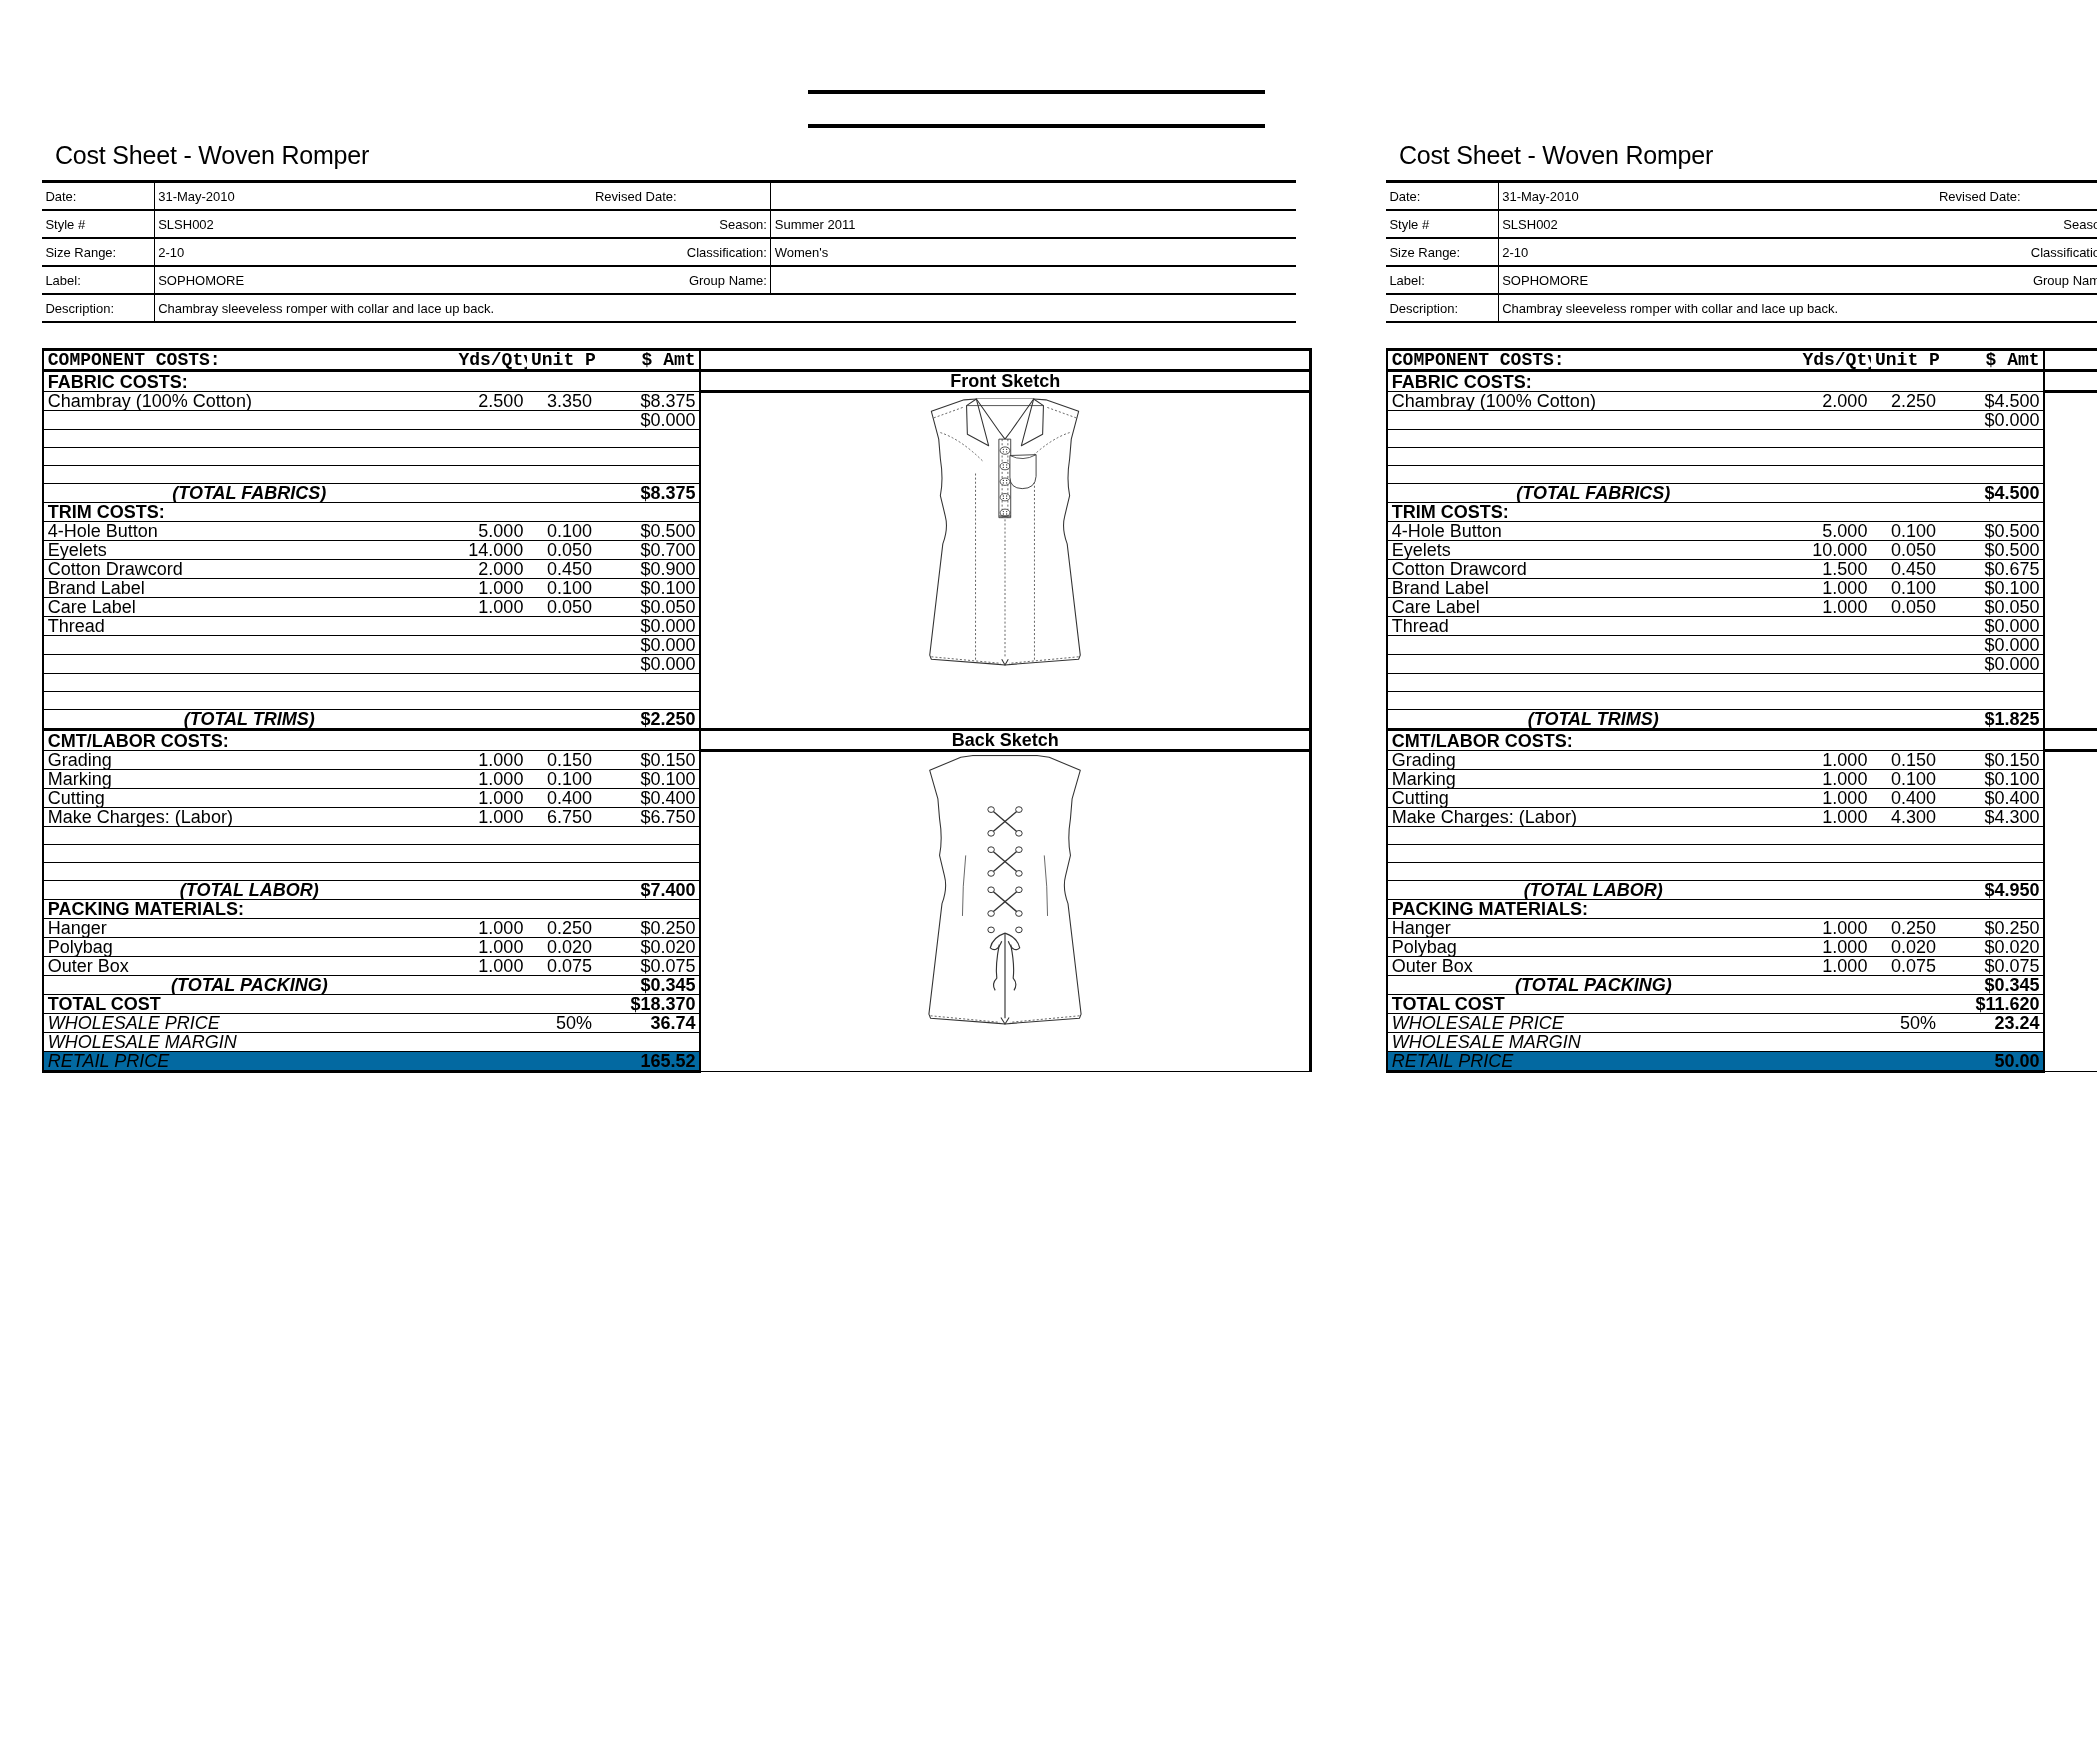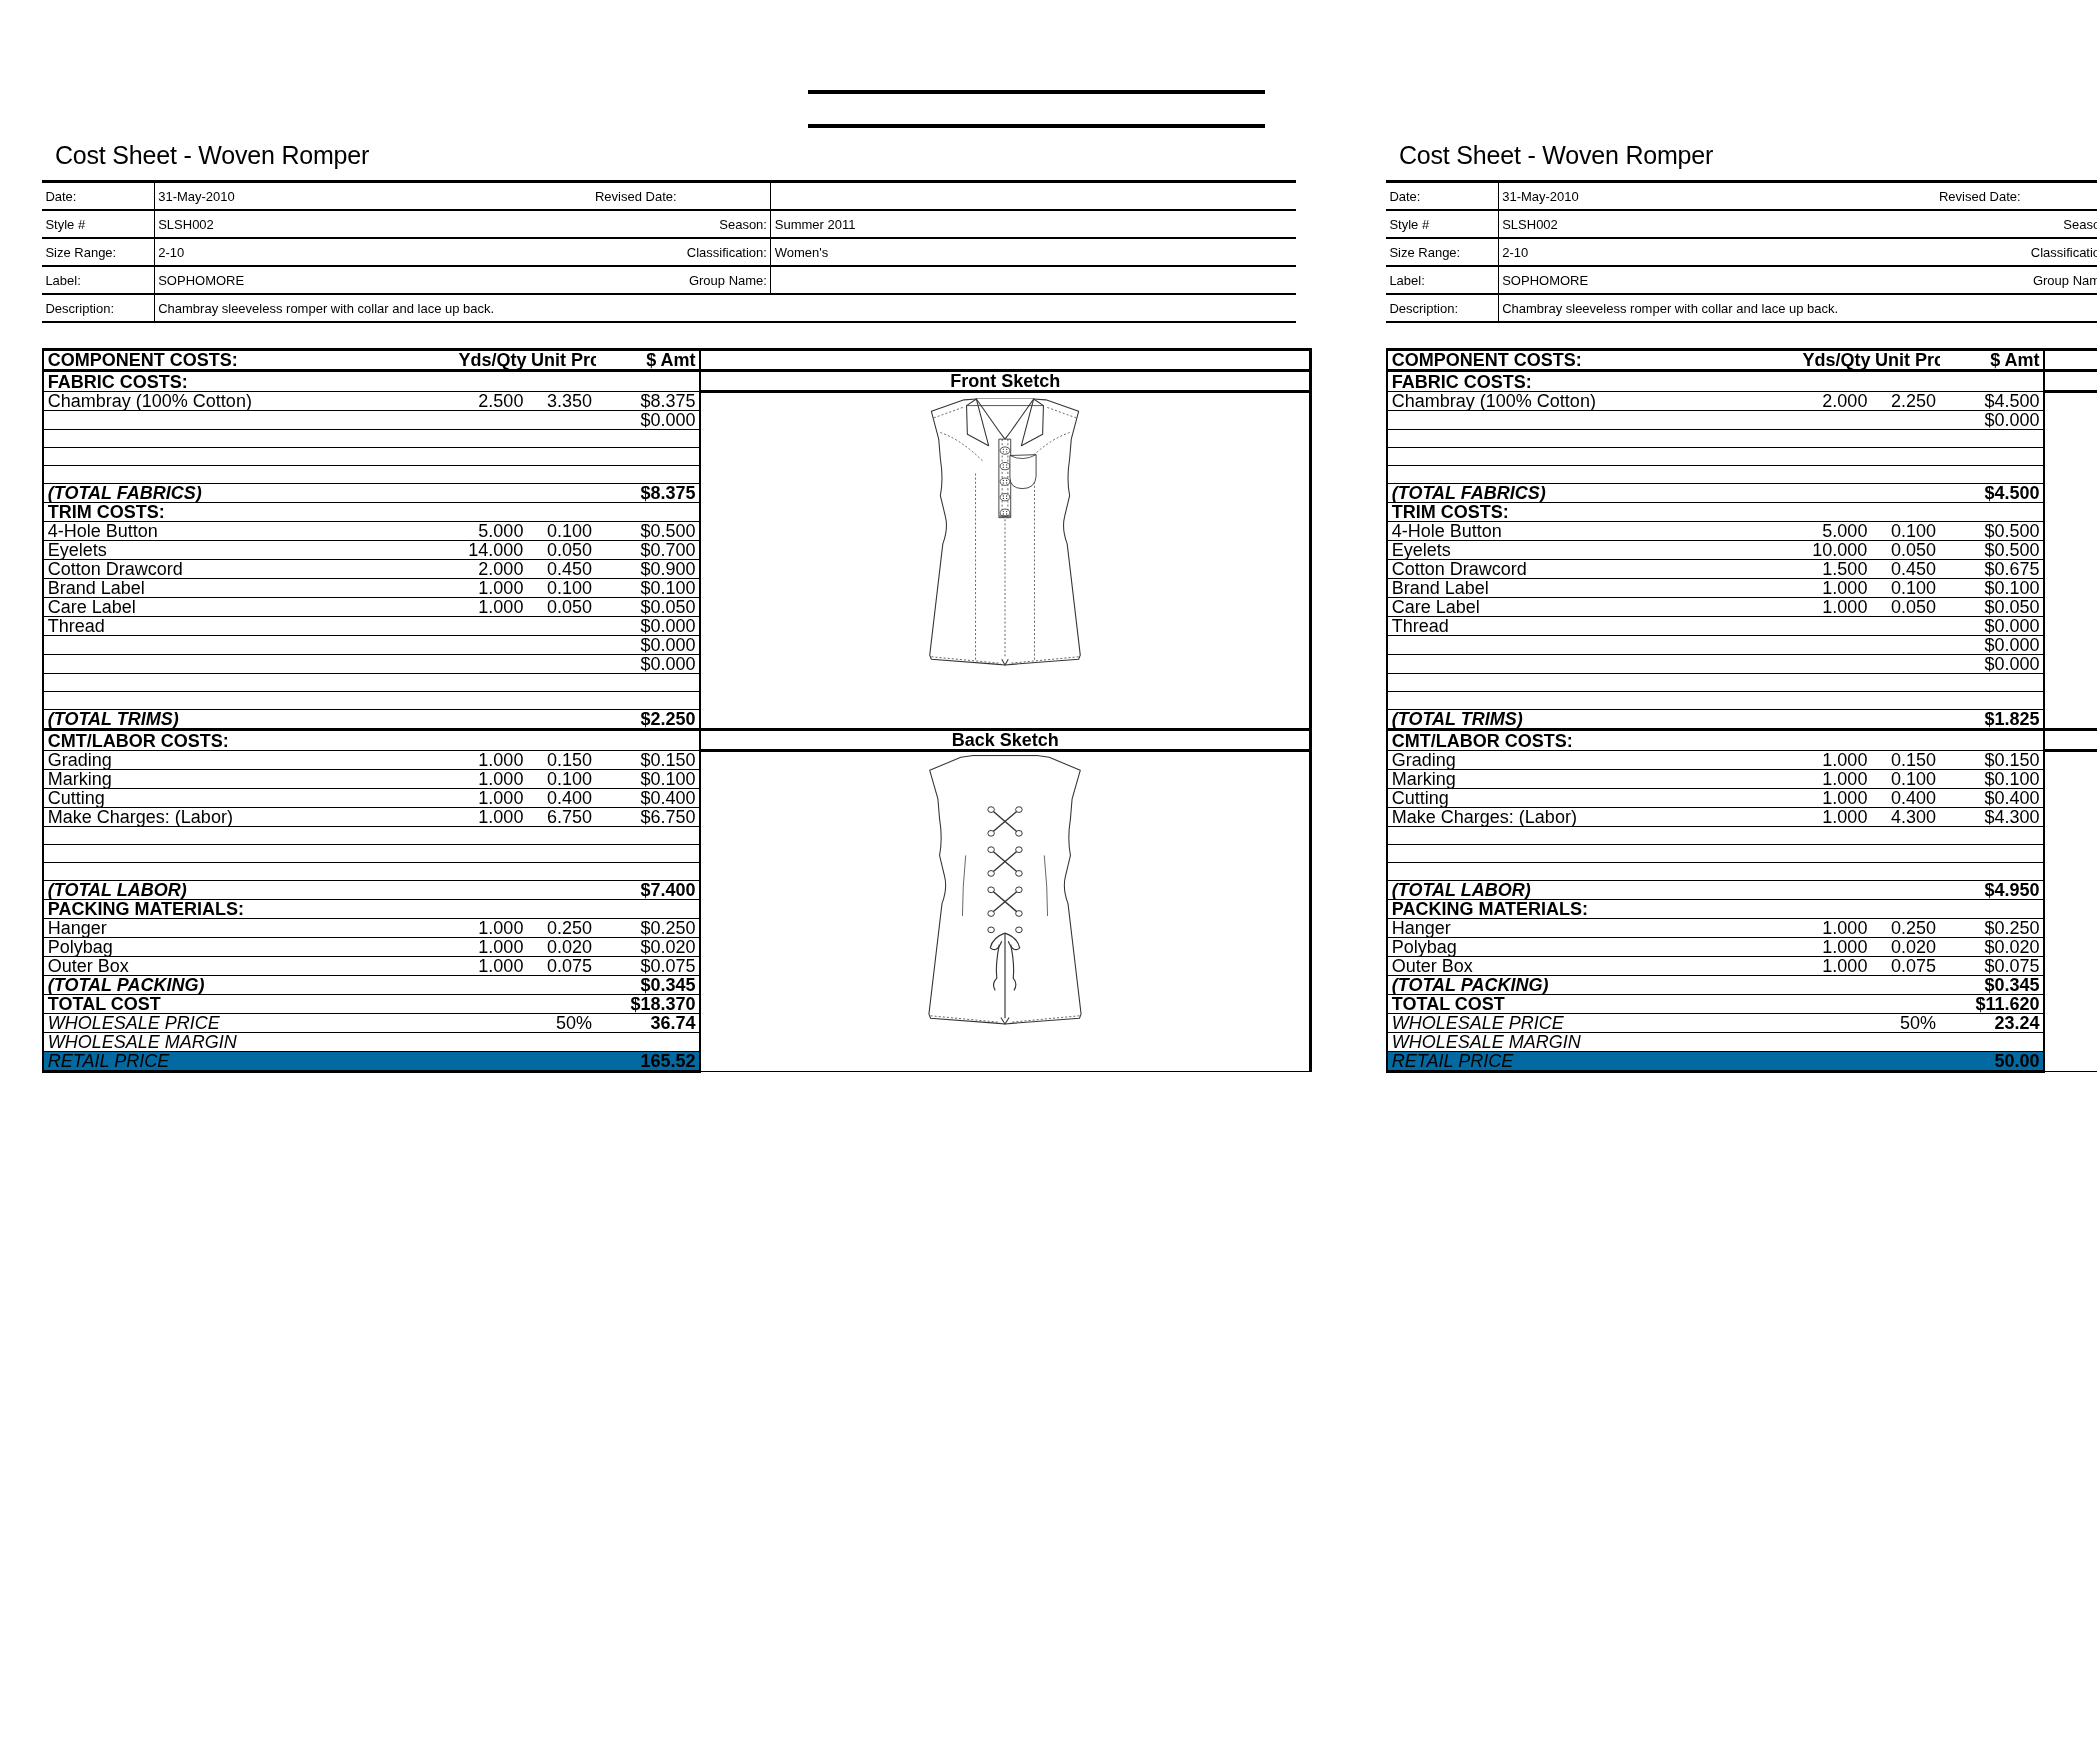--- a/index.html
+++ b/index.html
@@ -60,23 +60,23 @@
   .c-amt{width:96px;}
   .c-sketch{width:600px;}
 
   .maintable td.c-qty,.maintable td.c-prc,.maintable td.c-amt{text-align:right;}
   .maintable td.bl{border-left:2.1px solid #000;}
   .maintable td.br{border-right:2.1px solid #000;}
 
   .thick-t{border-top:3.8px solid #000 !important;}
   .thick-b{border-bottom:3.8px solid #000 !important;}
 
-  .hdr{font-weight:bold;}
+  .hdr{font-weight:bold;font-family:Liberation Mono, monospace;}
   .sect{font-weight:bold;}
-  .tot{font-style:italic;font-weight:bold;text-align:left;}
+  .tot{font-style:italic;font-weight:bold;text-align:center;}
   .totlbl{}
   .ital{font-style:italic;}
   .b{font-weight:bold;}
   .retail{background:#0369a1;}
   .ctr{text-align:center;}
 
   .sketchcell{
     border-left:2.1px solid #000;border-right:3.8px solid #000;
     padding:0;vertical-align:top;position:relative;
     border-bottom:none;

